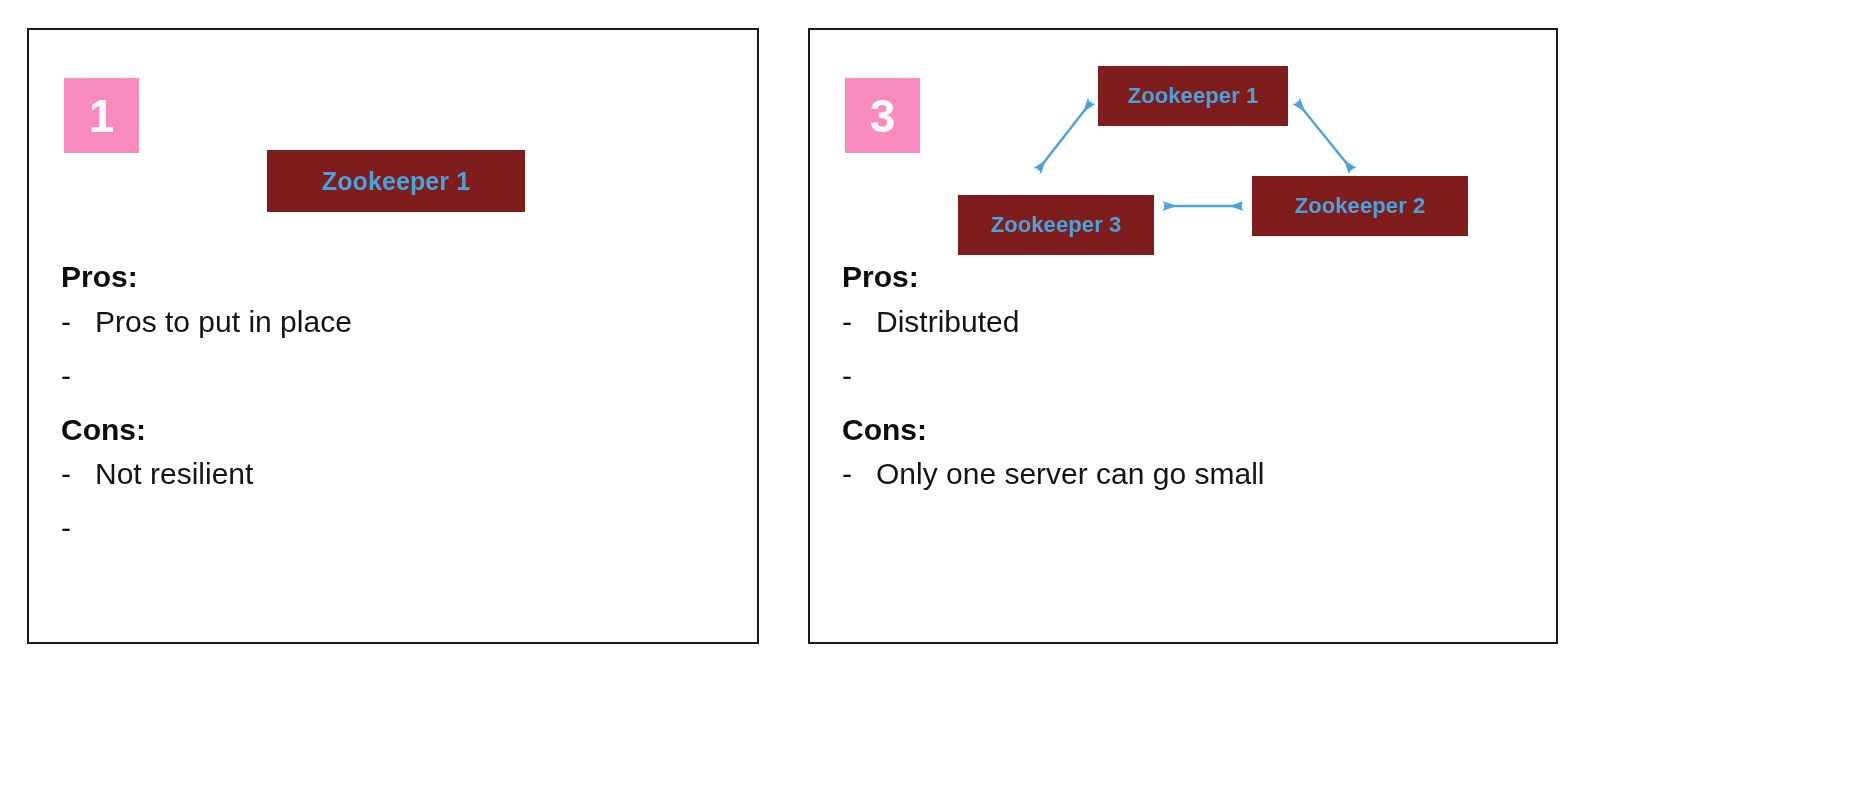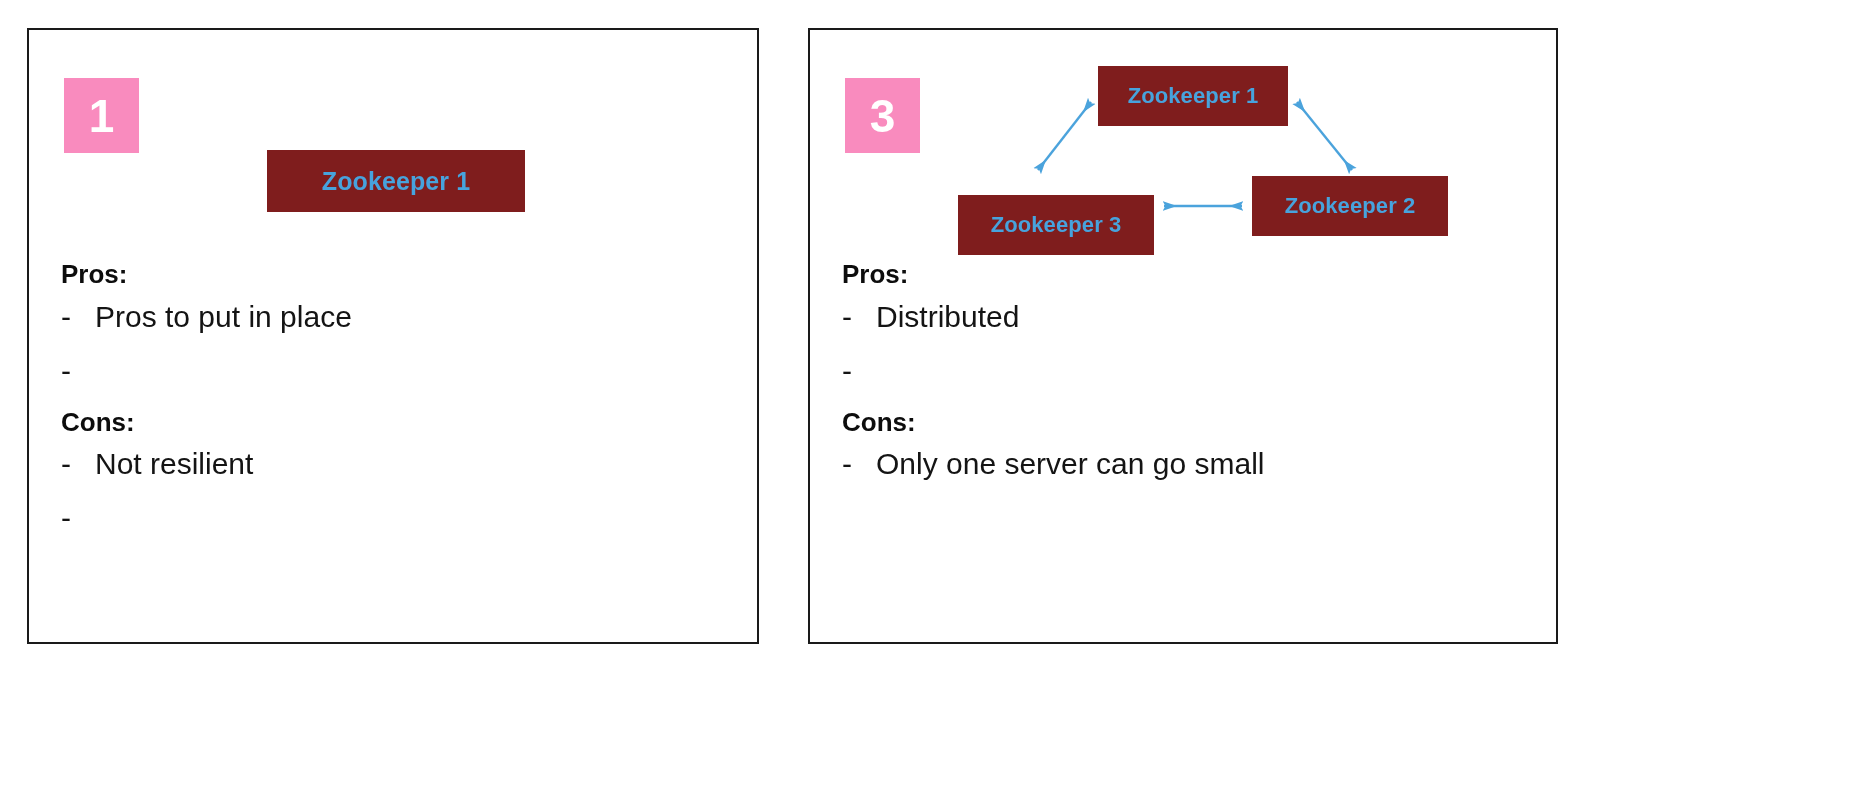--- a/index.html
+++ b/index.html
@@ -62,38 +62,38 @@
     letter-spacing: 0.1px;
     white-space: nowrap;
   }
   
   #zk-solo { left: 238px; top: 120px; width: 258px; height: 62px; }
 
   
   .diagram { position: absolute; left: 0; top: 0; width: 750px; height: 230px; }
   #zk-top   { left: 288px; top: 36px;  width: 190px; height: 60px; font-size: 22px; }
   #zk-left  { left: 148px; top: 146px; width: 196px; height: 60px; font-size: 22px; margin-top: 19px; }
-  #zk-right { left: 442px; top: 146px; width: 196px; height: 60px; font-size: 22px; }
+  #zk-right { left: 442px; top: 146px; width: 216px; height: 60px; font-size: 22px; }
 
   .arrows {
     position: absolute;
     left: 0; top: 0;
     width: 750px; height: 230px;
     pointer-events: none;
   }
 
   
   .content {
     position: absolute;
     left: 32px;
     top: 228px;
     right: 14px;
   }
   .heading {
-    font-size: 26px;
+    font-size: 30px;
     font-weight: bold;
     color: #0d0d0d;
     margin: 0 0 6px 0;
     line-height: 1.25;
   }
   .bullet {
     display: flex;
     align-items: baseline;
     font-size: 30px;
     color: #141414;

